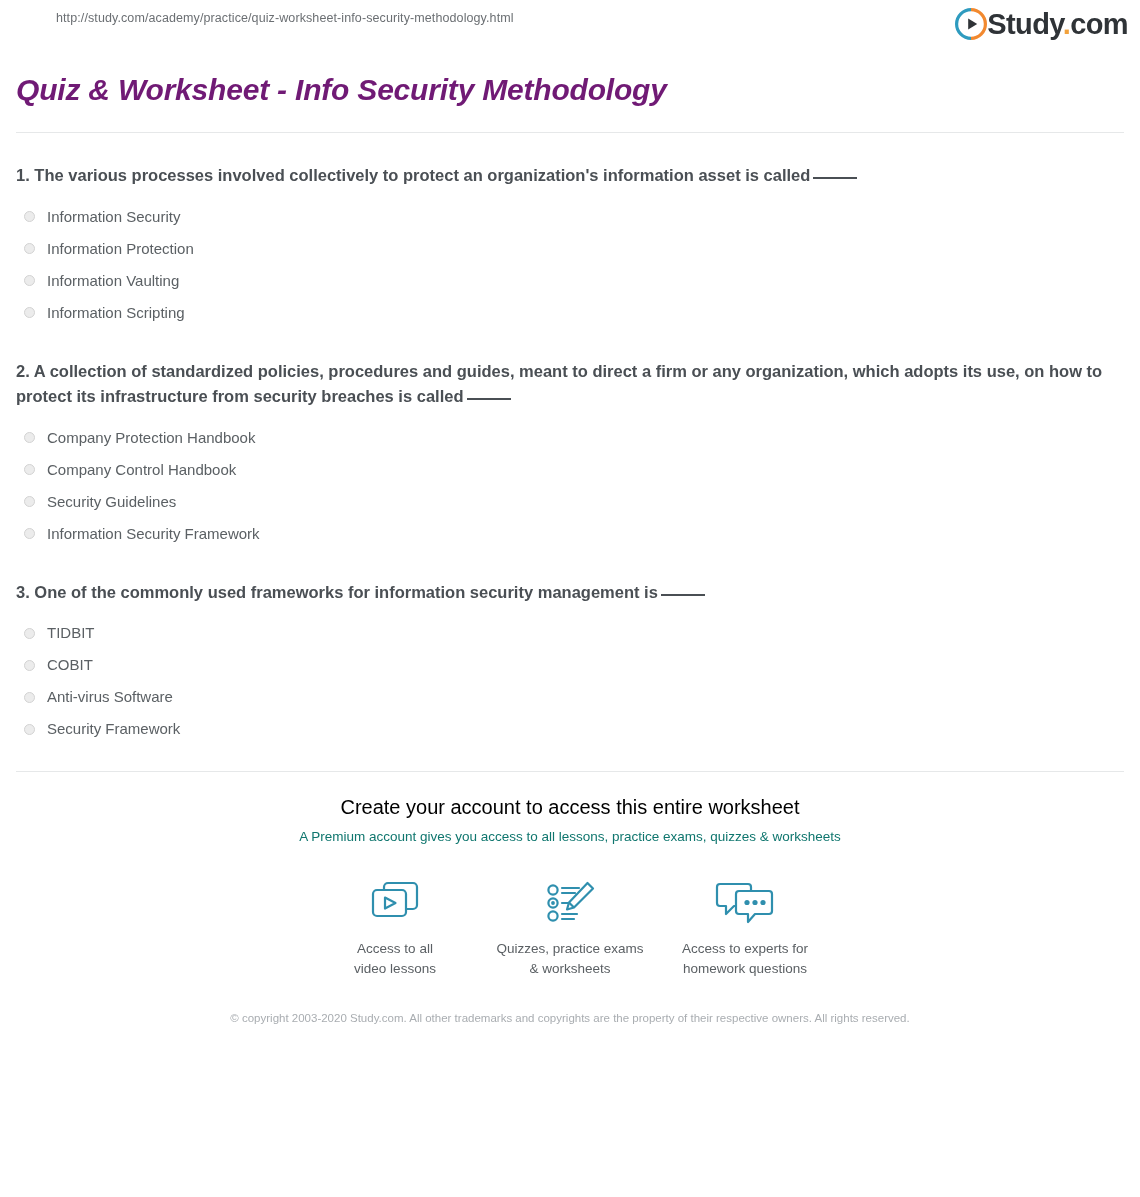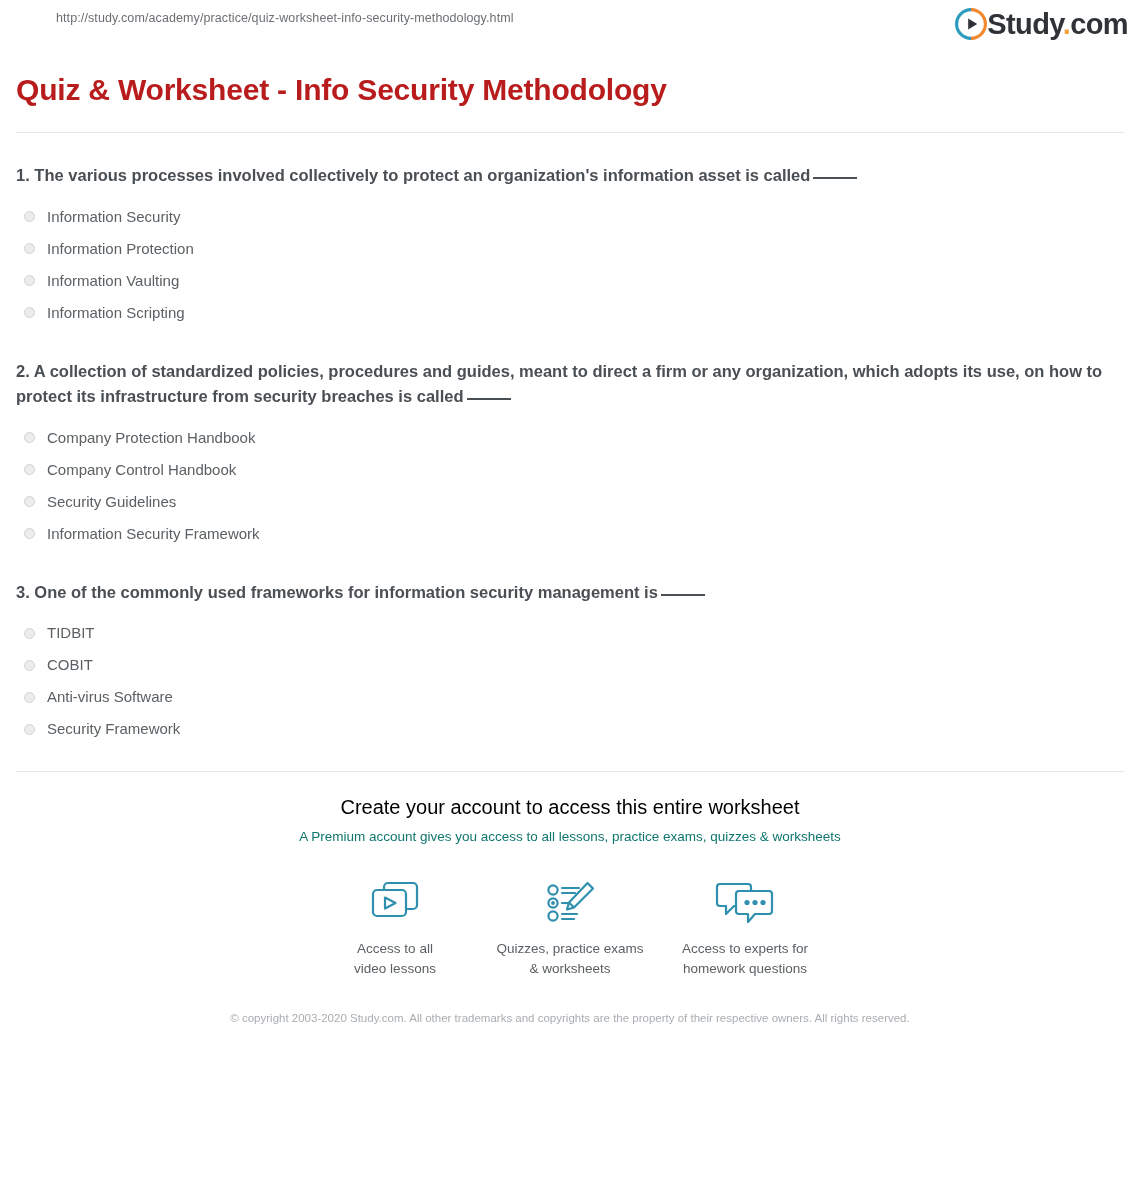--- a/index.html
+++ b/index.html
@@ -62,24 +62,25 @@
   }
   .logo-dot { color: #f2a23c; }
 
   
   .title-wrap {
     padding: 0 16px;
   }
   h1.page-title {
     font-size: 30px;
     font-weight: bold;
-    color: #b91c1c;
+    color: #701a75;
     margin: 10px 0 0 0;
     line-height: 1.2;
     letter-spacing: -0.2px;
+    font-style: italic;
   }
   .rule {
     border: 0;
     border-top: 1px solid #e6e8e9;
     margin: 24px 16px 0 16px;
     height: 0;
   }
 
   
   .questions {

